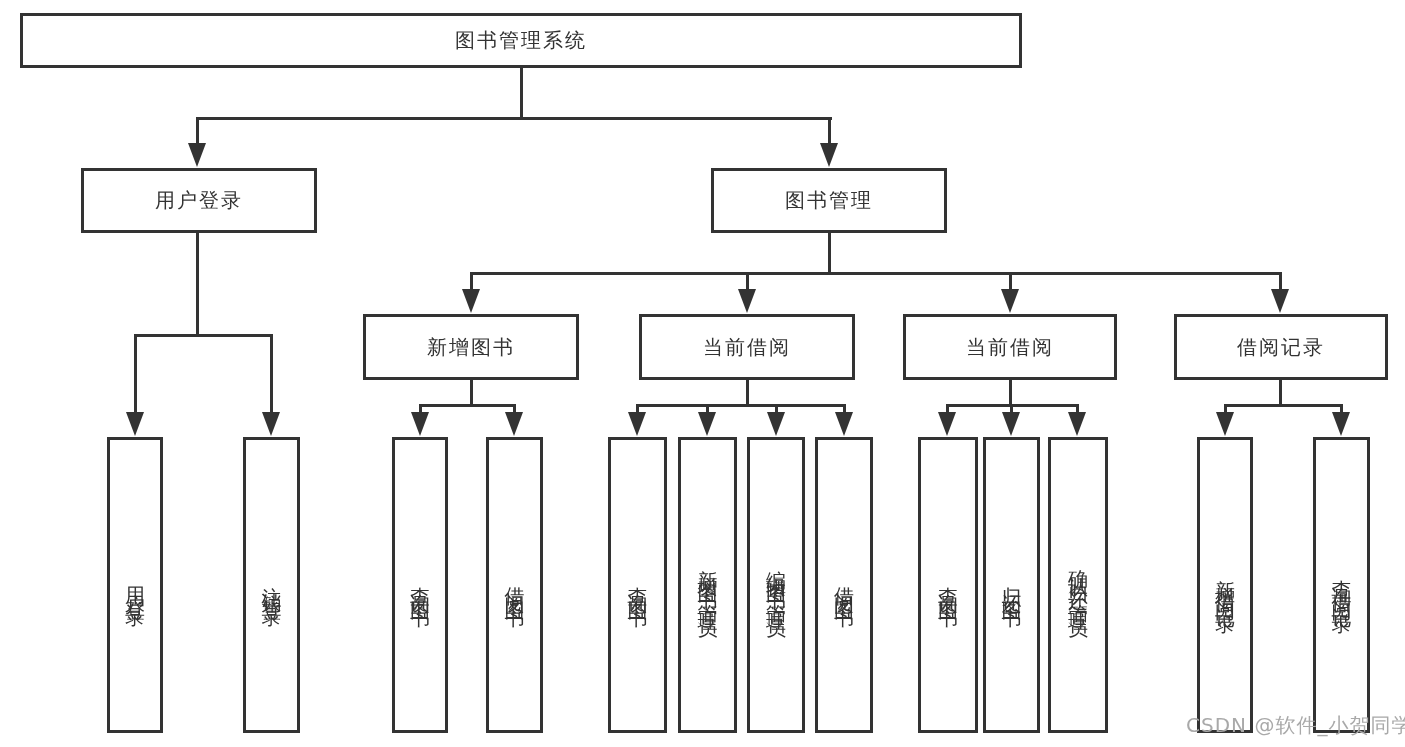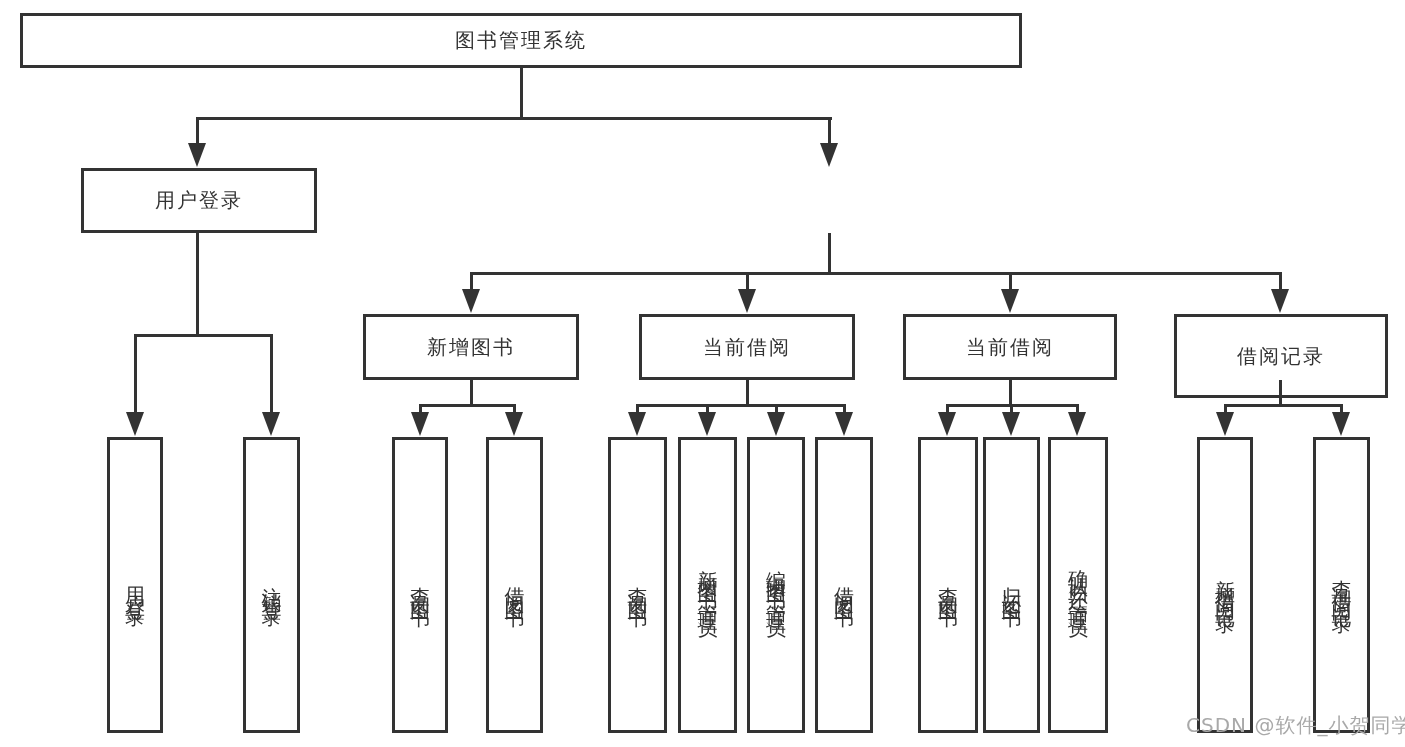--- a/index.html
+++ b/index.html
@@ -34,31 +34,34 @@
 
 <div class="canvas">
 
   <div class="node" style="left:20px;top:13px;width:1002px;height:55px;">
     <span>图书管理系统</span>
   </div>
 
   <div class="node" style="left:81px;top:168px;width:236px;height:65px;">
     <span>用户登录</span>
   </div>
+  <div class="node" style="left:711px;top:168px;width:236px;height:65px;">
+    <span>图书管理</span>
+  </div>
 
   <div class="node" style="left:363px;top:314px;width:216px;height:66px;">
     <span>新增图书</span>
   </div>
   <div class="node" style="left:639px;top:314px;width:216px;height:66px;">
     <span>当前借阅</span>
   </div>
   <div class="node" style="left:903px;top:314px;width:214px;height:66px;">
     <span>当前借阅</span>
   </div>
-  <div class="node" style="left:1174px;top:314px;width:214px;height:84px;">
+  <div class="node" style="left:1174px;top:314px;width:214px;height:66px;">
     <span>借阅记录</span>
   </div>
 
   <div class="node vnode" style="left:107px;top:437px;width:56px;height:296px;">
     <span class="vtext">用户登录</span>
   </div>
   <div class="node vnode" style="left:243px;top:437px;width:57px;height:296px;">
     <span class="vtext">注销登录</span>
   </div>
 

